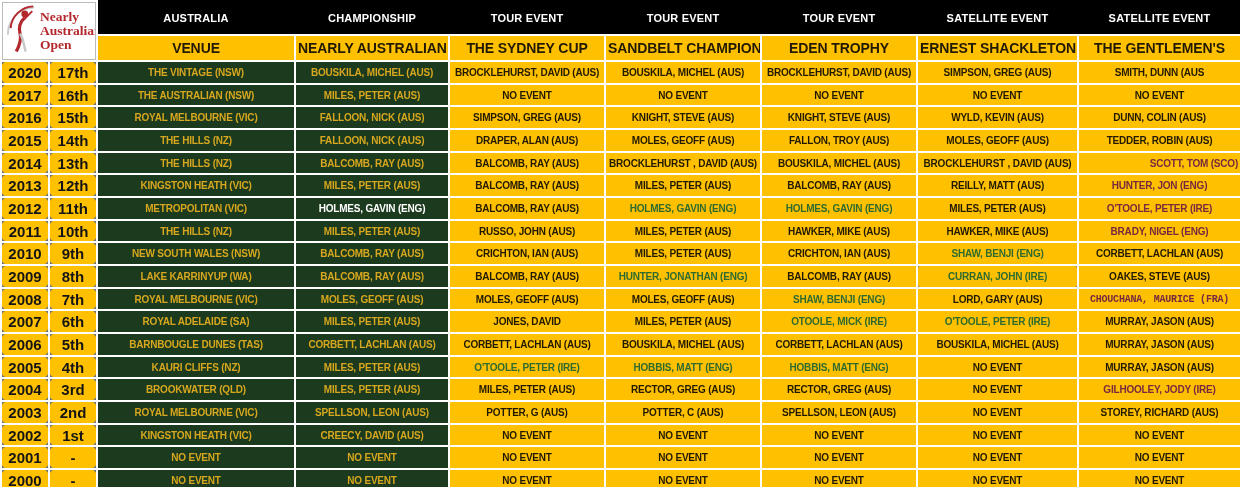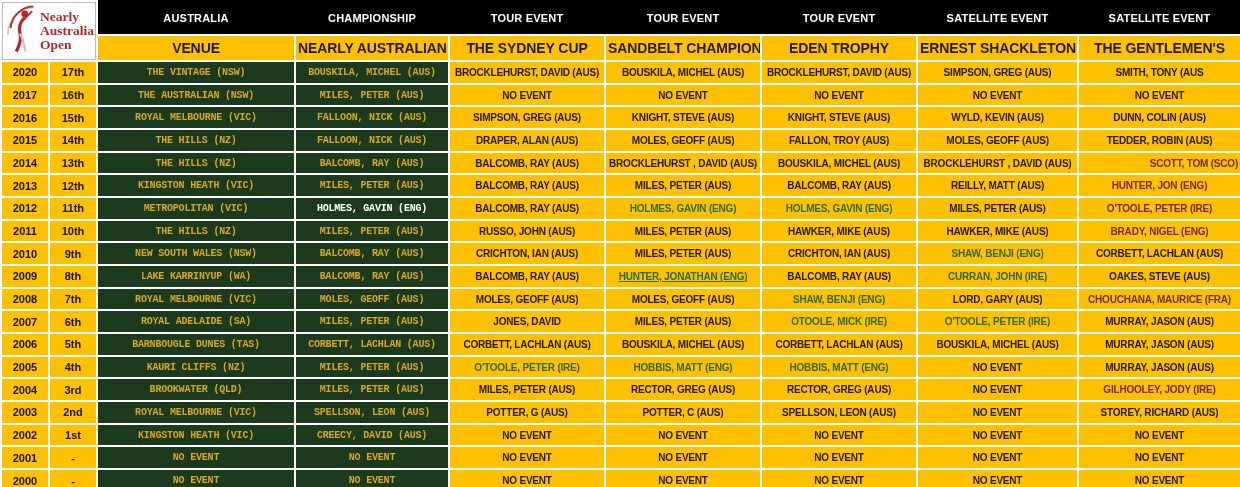--- a/index.html
+++ b/index.html
@@ -33,22 +33,22 @@
     background: #ffffff; border: 2px solid #fff; outline: 1px solid #bbb; outline-offset: -2px;
     padding: 0;
   }
   .logo-wrap { display: flex; align-items: center; justify-content: flex-start; gap: 3px; padding: 2px 1px 2px 3px; }
   .logo-text {
     font-family: "Liberation Serif", serif; color: var(--logo-red);
     font-size: 13.5px; line-height: 1.04; text-align: left; font-weight: 600;
   }
   
   td { border: 2px solid #fff; font-size: 10px; letter-spacing: -0.2px; }
-  td.y { background: var(--gold); color: #141414; font-size: 11px; letter-spacing: 0; }
-  td.g { background: var(--green-bg); color: var(--green-text); font-family: Liberation Mono, monospace; }
+  td.y { background: var(--gold); color: #141414; font-size: 15px; letter-spacing: 0; border-radius: 8px; }
+  td.g { background: var(--green-bg); color: var(--green-text); }
   td.a { background: var(--gold); color: var(--dark-text); }
 </style>
 </head>
 <body>
 
 <div class="sheet">
   <table>
     <colgroup>
       <col style="width:48px">
         <col style="width:48px">
@@ -102,21 +102,21 @@
     <tbody>
         <tr>
     <td class="y">2020</td>
     <td class="y">17th</td>
     <td class="g">THE VINTAGE (NSW)</td>
     <td class="g">BOUSKILA, MICHEL (AUS)</td>
     <td class="a">BROCKLEHURST, DAVID (AUS)</td>
     <td class="a">BOUSKILA, MICHEL (AUS)</td>
     <td class="a">BROCKLEHURST, DAVID (AUS)</td>
     <td class="a">SIMPSON, GREG (AUS)</td>
-    <td class="a">SMITH, TONY (AUS</td>
+    <td class="a">SMITH, DUNN (AUS</td>
   </tr>
         <tr>
     <td class="y">2017</td>
     <td class="y">16th</td>
     <td class="g">THE AUSTRALIAN (NSW)</td>
     <td class="g">MILES, PETER (AUS)</td>
     <td class="a">NO EVENT</td>
     <td class="a">NO EVENT</td>
     <td class="a">NO EVENT</td>
     <td class="a">NO EVENT</td>
@@ -198,35 +198,35 @@
     <td class="a">CRICHTON, IAN (AUS)</td>
     <td class="a" style="color: rgb(47, 107, 47);">SHAW, BENJI (ENG)</td>
     <td class="a">CORBETT, LACHLAN (AUS)</td>
   </tr>
         <tr>
     <td class="y">2009</td>
     <td class="y">8th</td>
     <td class="g">LAKE KARRINYUP (WA)</td>
     <td class="g">BALCOMB, RAY (AUS)</td>
     <td class="a">BALCOMB, RAY (AUS)</td>
-    <td class="a" style="color: rgb(47, 107, 47); text-decoration: underline;">HUNTER, JONATHAN (ENG)</td>
+    <td class="a" style="color: rgb(47, 107, 47);">HUNTER, JONATHAN (ENG)</td>
     <td class="a">BALCOMB, RAY (AUS)</td>
     <td class="a" style="color: rgb(47, 107, 47); border-radius: 6px;">CURRAN, JOHN (IRE)</td>
     <td class="a">OAKES, STEVE (AUS)</td>
   </tr>
         <tr>
     <td class="y">2008</td>
     <td class="y">7th</td>
     <td class="g">ROYAL MELBOURNE (VIC)</td>
     <td class="g">MOLES, GEOFF (AUS)</td>
     <td class="a">MOLES, GEOFF (AUS)</td>
     <td class="a">MOLES, GEOFF (AUS)</td>
     <td class="a" style="color: rgb(47, 107, 47);">SHAW, BENJI (ENG)</td>
     <td class="a">LORD, GARY (AUS)</td>
-    <td class="a" style="color: rgb(119, 41, 63);">CHOUCHANA, MAURICE (FRA)</td>
+    <td class="a" style="color: rgb(119, 41, 63); font-family: Liberation Mono, monospace;">CHOUCHANA, MAURICE (FRA)</td>
   </tr>
         <tr>
     <td class="y">2007</td>
     <td class="y">6th</td>
     <td class="g">ROYAL ADELAIDE (SA)</td>
     <td class="g">MILES, PETER (AUS)</td>
     <td class="a">JONES, DAVID</td>
     <td class="a">MILES, PETER (AUS)</td>
     <td class="a" style="color: rgb(47, 107, 47);">OTOOLE, MICK (IRE)</td>
     <td class="a" style="color: rgb(47, 107, 47);">O'TOOLE, PETER (IRE)</td>

